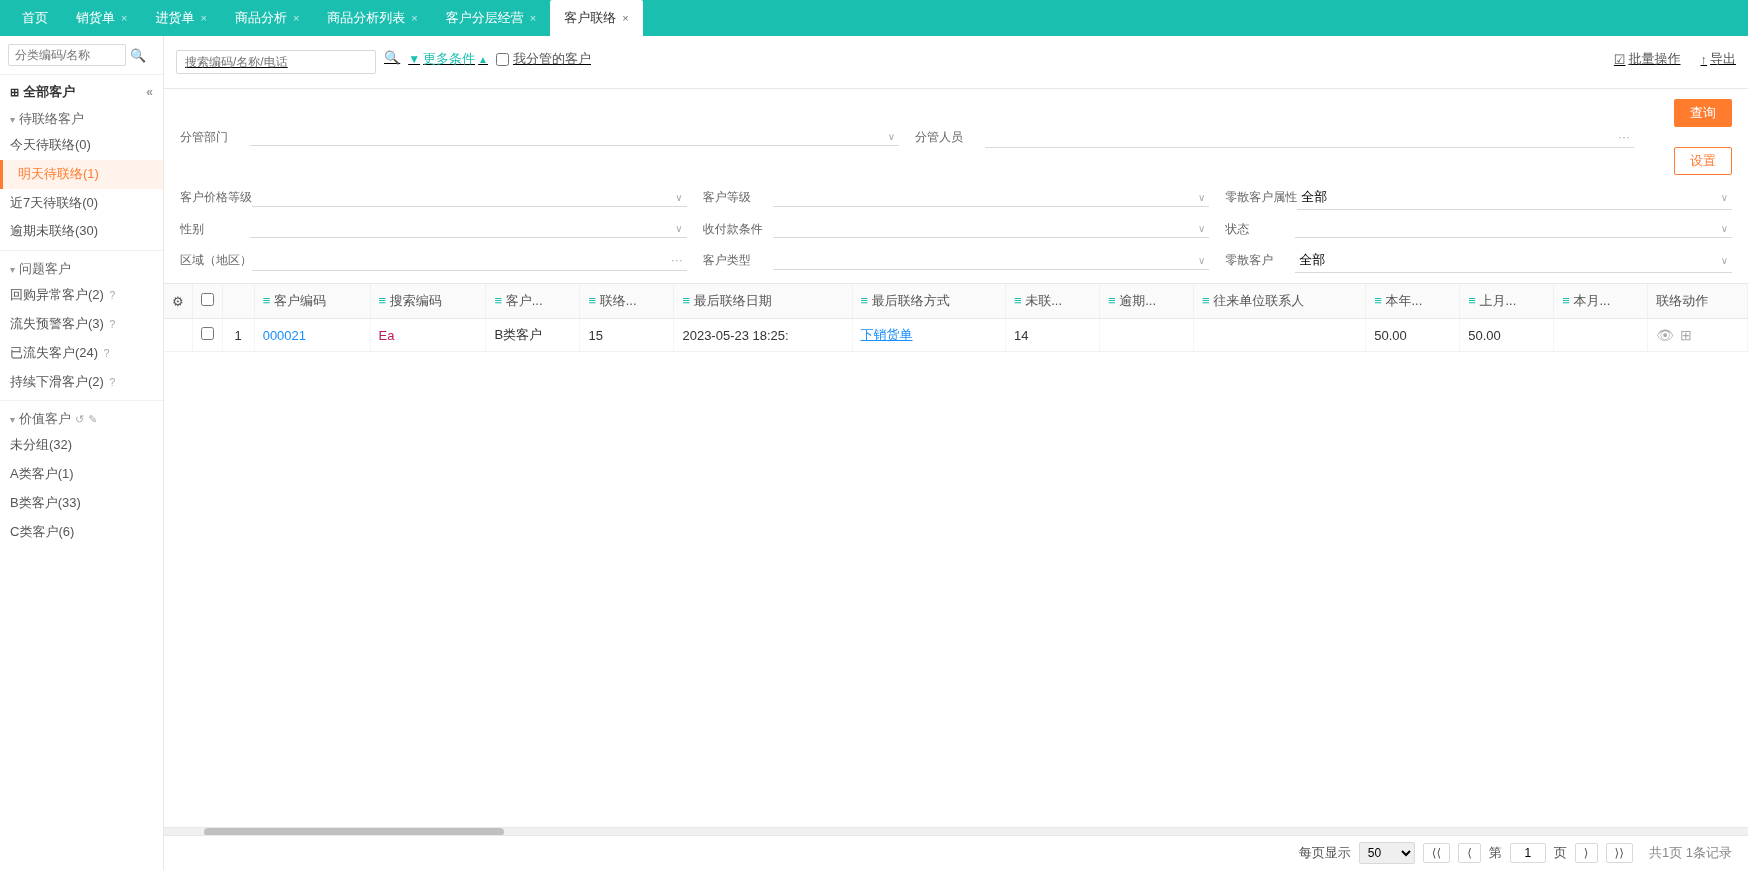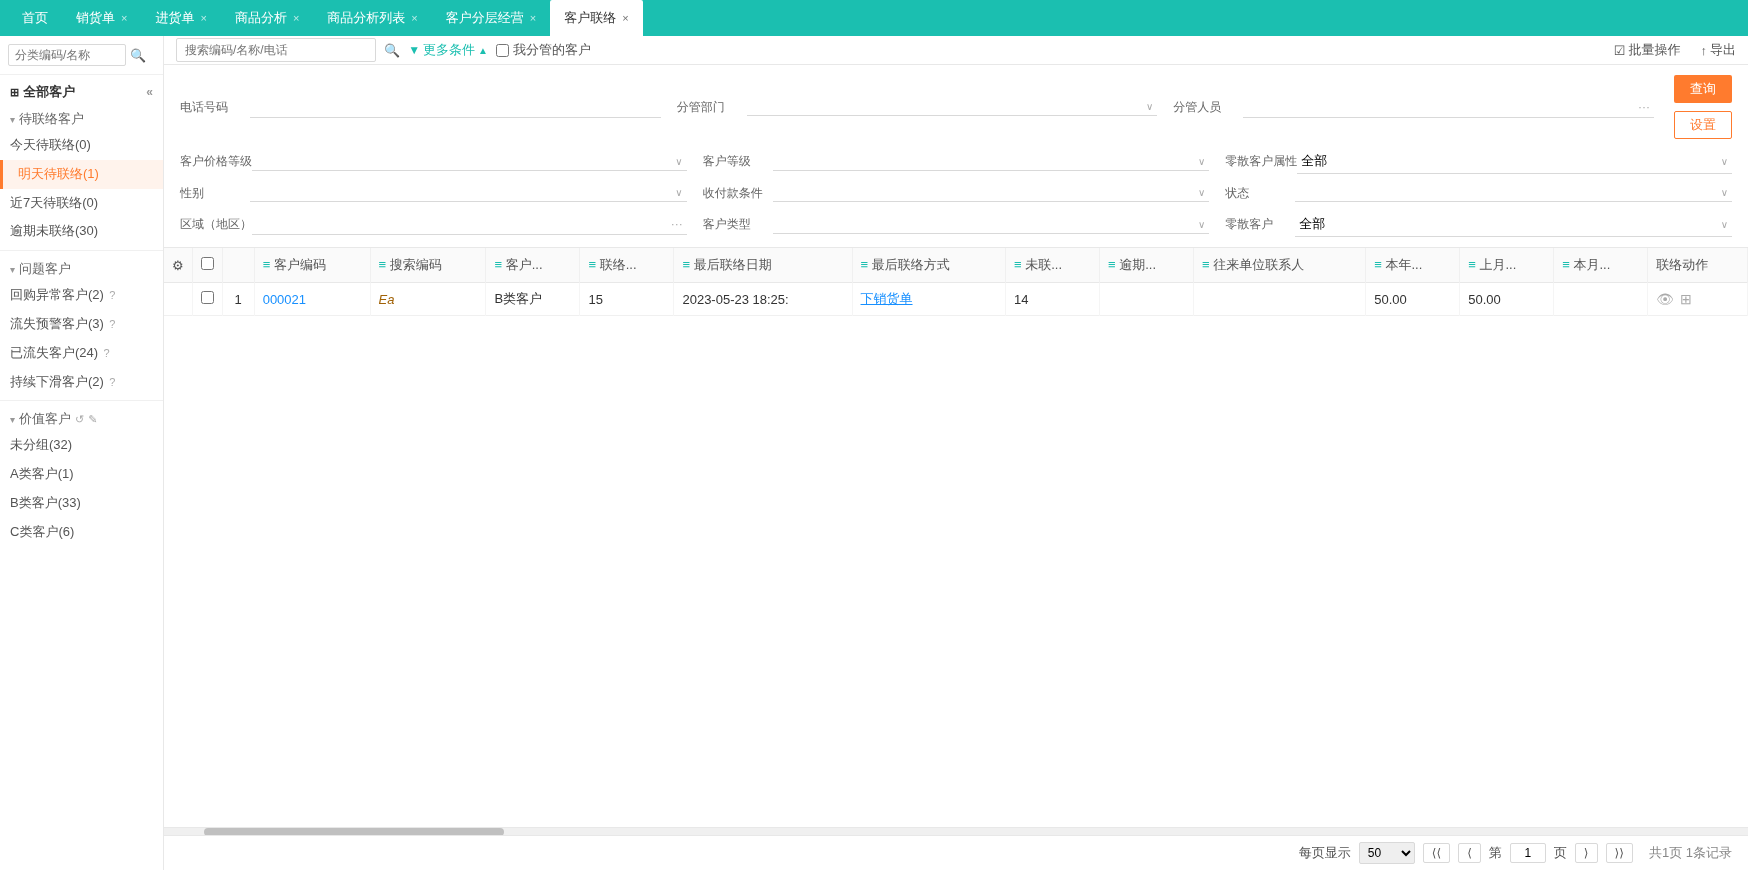--- a/index.html
+++ b/index.html
@@ -90,25 +90,26 @@
       flex: 1;
       display: flex;
       flex-direction: column;
       overflow: hidden;
       background: #f5f5f5;
     }
 
     
     .filter-bar {
       display: flex;
-      align-items: center;
+      align-items: flex-start;
       background: #fff;
-      padding: 2px 12px;
+      padding: 14px 12px;
       border-bottom: 1px solid #e8e8e8;
       gap: 8px;
+      text-decoration: underline;
     }
     .filter-search-input {
       border: 1px solid #d9d9d9;
       border-radius: 2px;
       padding: 4px 8px;
       width: 200px;
       font-size: 12px;
       outline: none;
       color: #999;
     }
@@ -180,22 +181,22 @@
       border-bottom: 1px solid #d9d9d9;
       padding: 3px 4px;
       cursor: pointer;
       min-width: 0;
     }
     .filter-select .chevron { margin-left: auto; color: #aaa; font-size: 10px; flex-shrink: 0; }
     .filter-select .dots { margin-left: auto; color: #aaa; font-size: 12px; flex-shrink: 0; }
     .filter-actions {
       display: flex;
       flex-direction: column;
-      gap: 8px;
-      margin-left: 4px;
+      gap: 20px;
+      margin-left: 24px;
       flex-shrink: 0;
     }
     .btn-query {
       background: #ff7b2e;
       color: #fff;
       border: none;
       border-radius: 2px;
       padding: 5px 16px;
       cursor: pointer;
       font-size: 13px;
@@ -430,24 +431,20 @@
       <div class="export-btn" style="margin-left:12px;">
         <span>↑</span>
         <span>导出</span>
       </div>
     </div>
 
     <div class="advanced-filter">
 
       <div class="filter-row">
         <div class="filter-field">
-          <span class="filter-label">电话号码</span>
-          <input class="filter-input" type="text" style="">
-        </div>
-        <div class="filter-field">
           <span class="filter-label">分管部门</span>
           <div class="filter-select">
             <span class="chevron">∨</span>
           </div>
         </div>
         <div class="filter-field">
           <span class="filter-label">分管人员</span>
           <div class="filter-select">
             <span class="dots">···</span>
           </div>
@@ -583,21 +580,21 @@
               <span>联络动作</span>
             </th>
           </tr>
         </thead>
         <tbody id="table-body">
         <tr>
       <td style="text-align:center;"></td>
       <td class="checkbox-col"><input type="checkbox" style=""></td>
       <td class="num-col">1</td>
       <td style="color:#1890ff; cursor:pointer;">000021</td>
-      <td style="color:#a16207; font-style:italic;">Ea</td>
+      <td style="color:#be185d; ">Ea</td>
       <td>B类客户</td>
       <td>15</td>
       <td>2023-05-23 18:25:</td>
       <td><span class="link-text">下销货单</span></td>
       <td>14</td>
       <td></td>
       <td style="color:#aaa; font-style:italic;"></td>
       <td>50.00</td>
       <td>50.00</td>
       <td></td>

